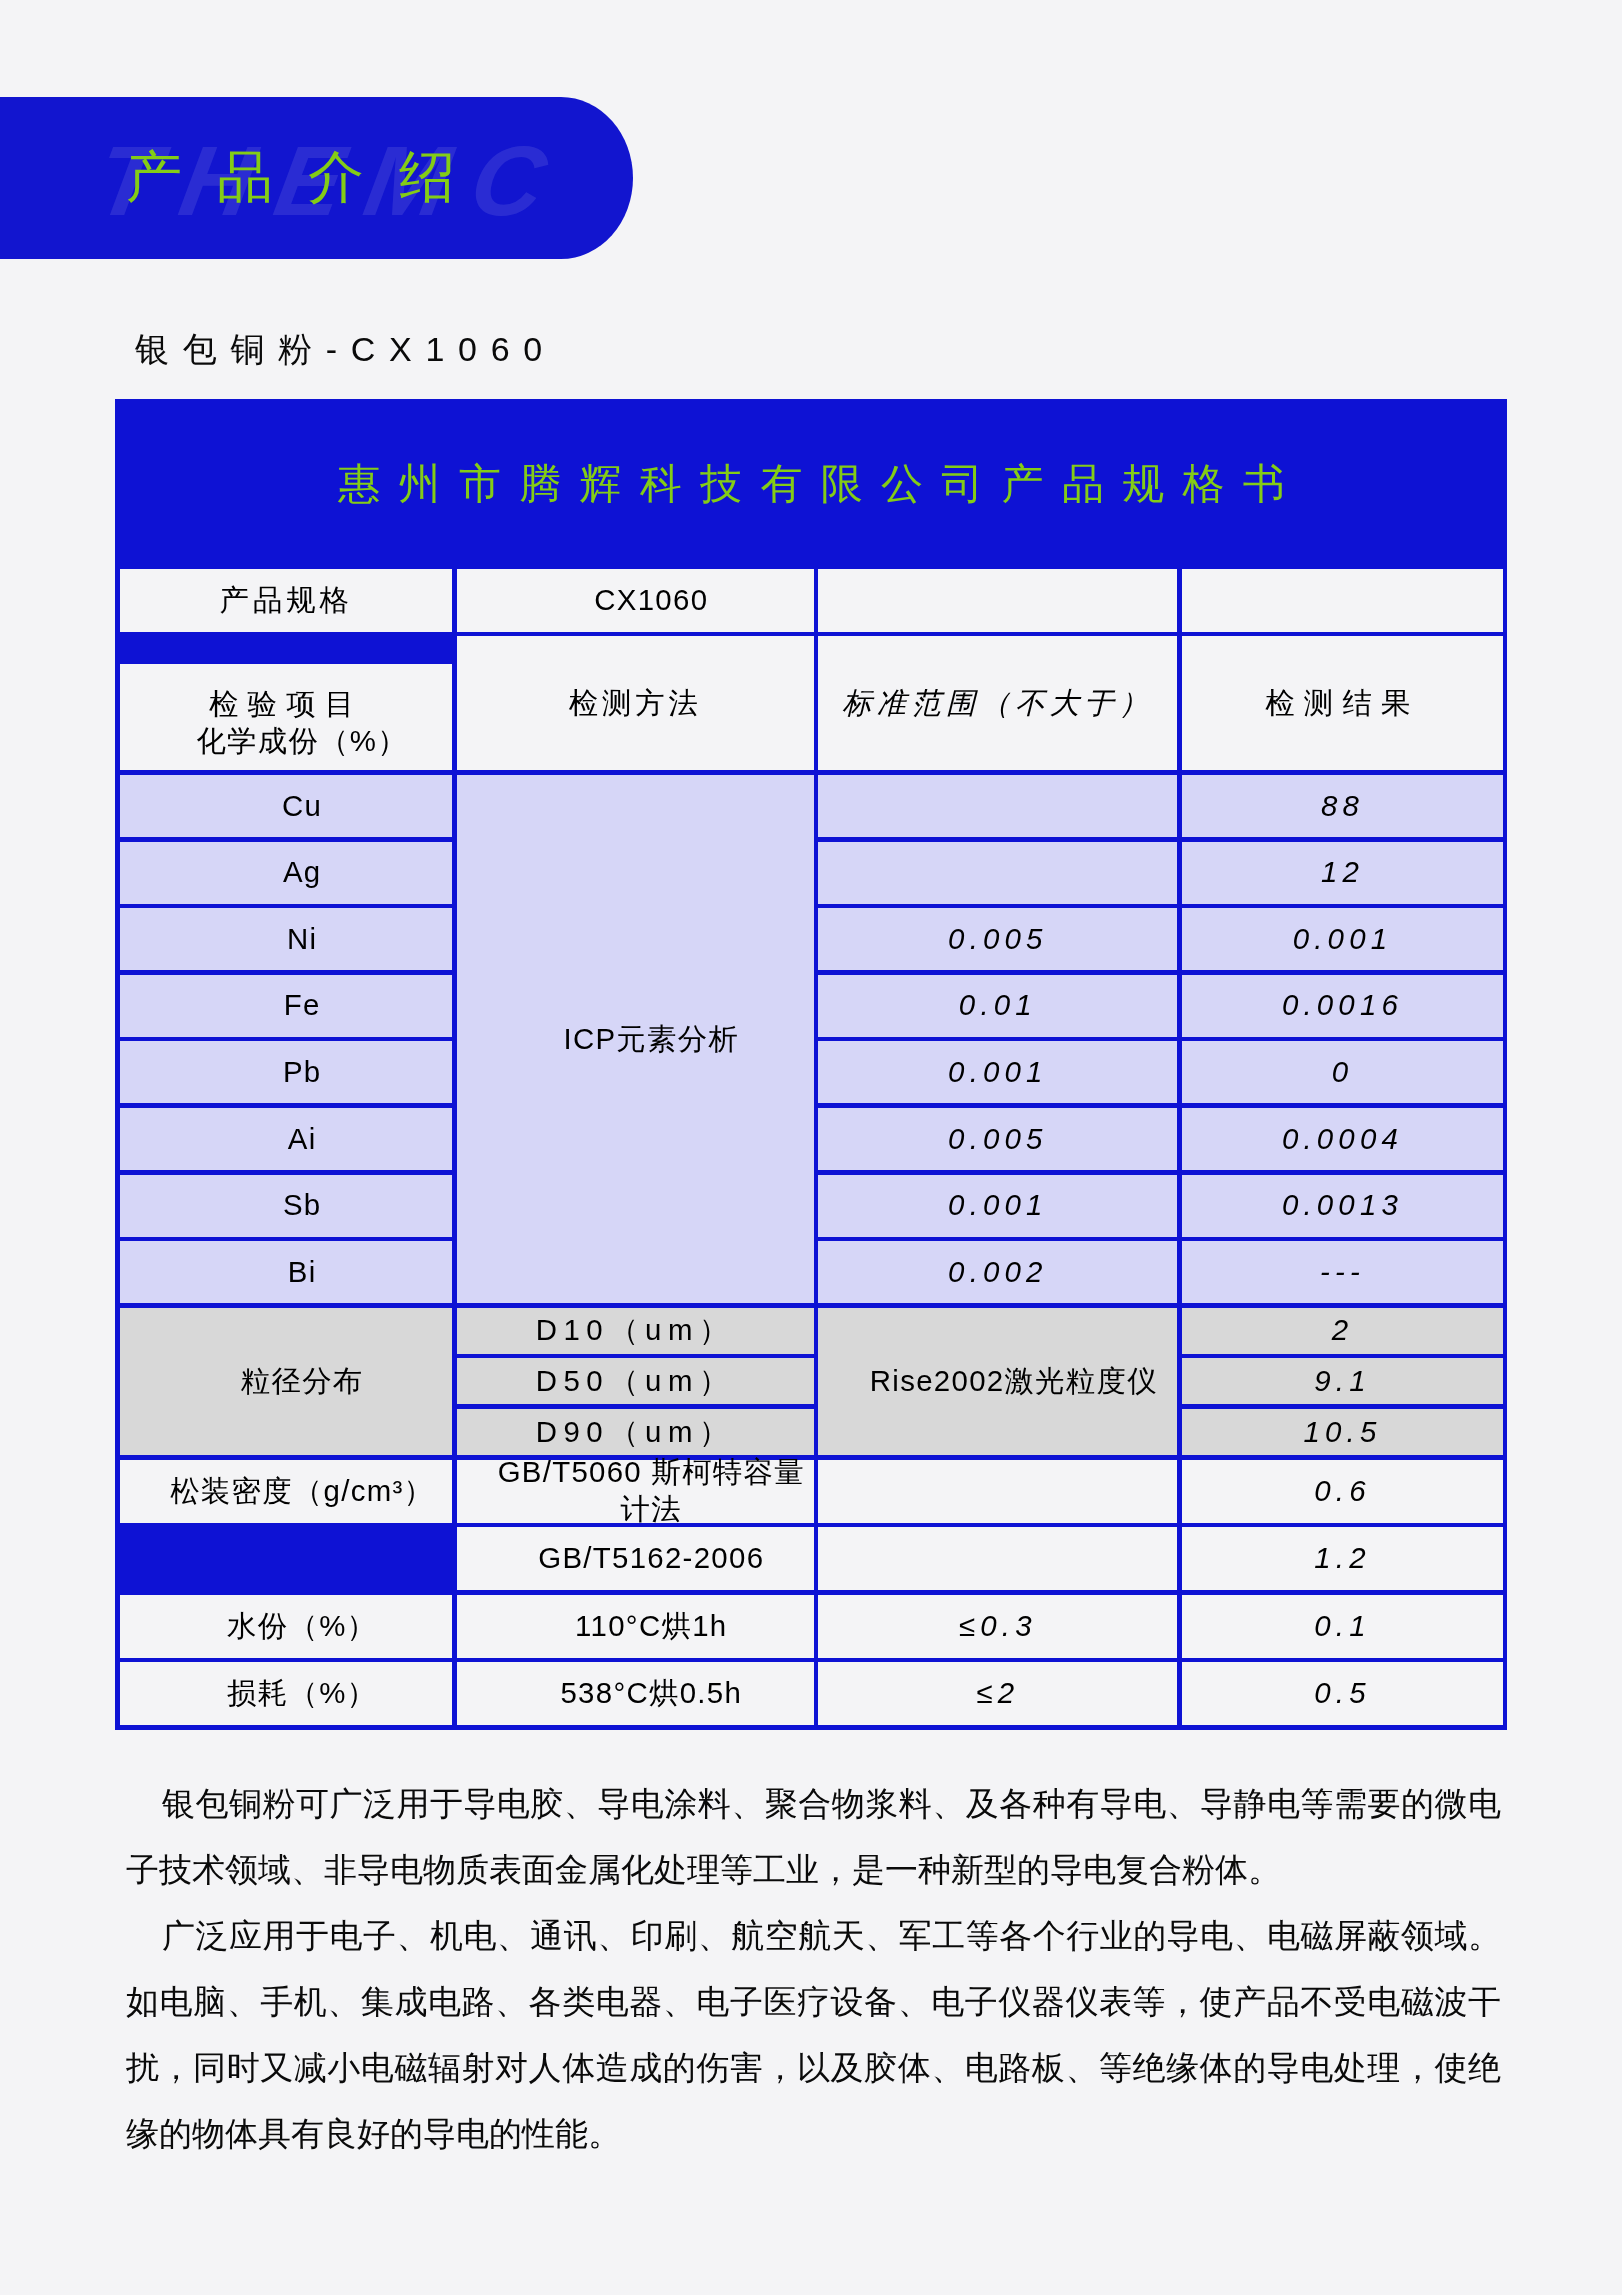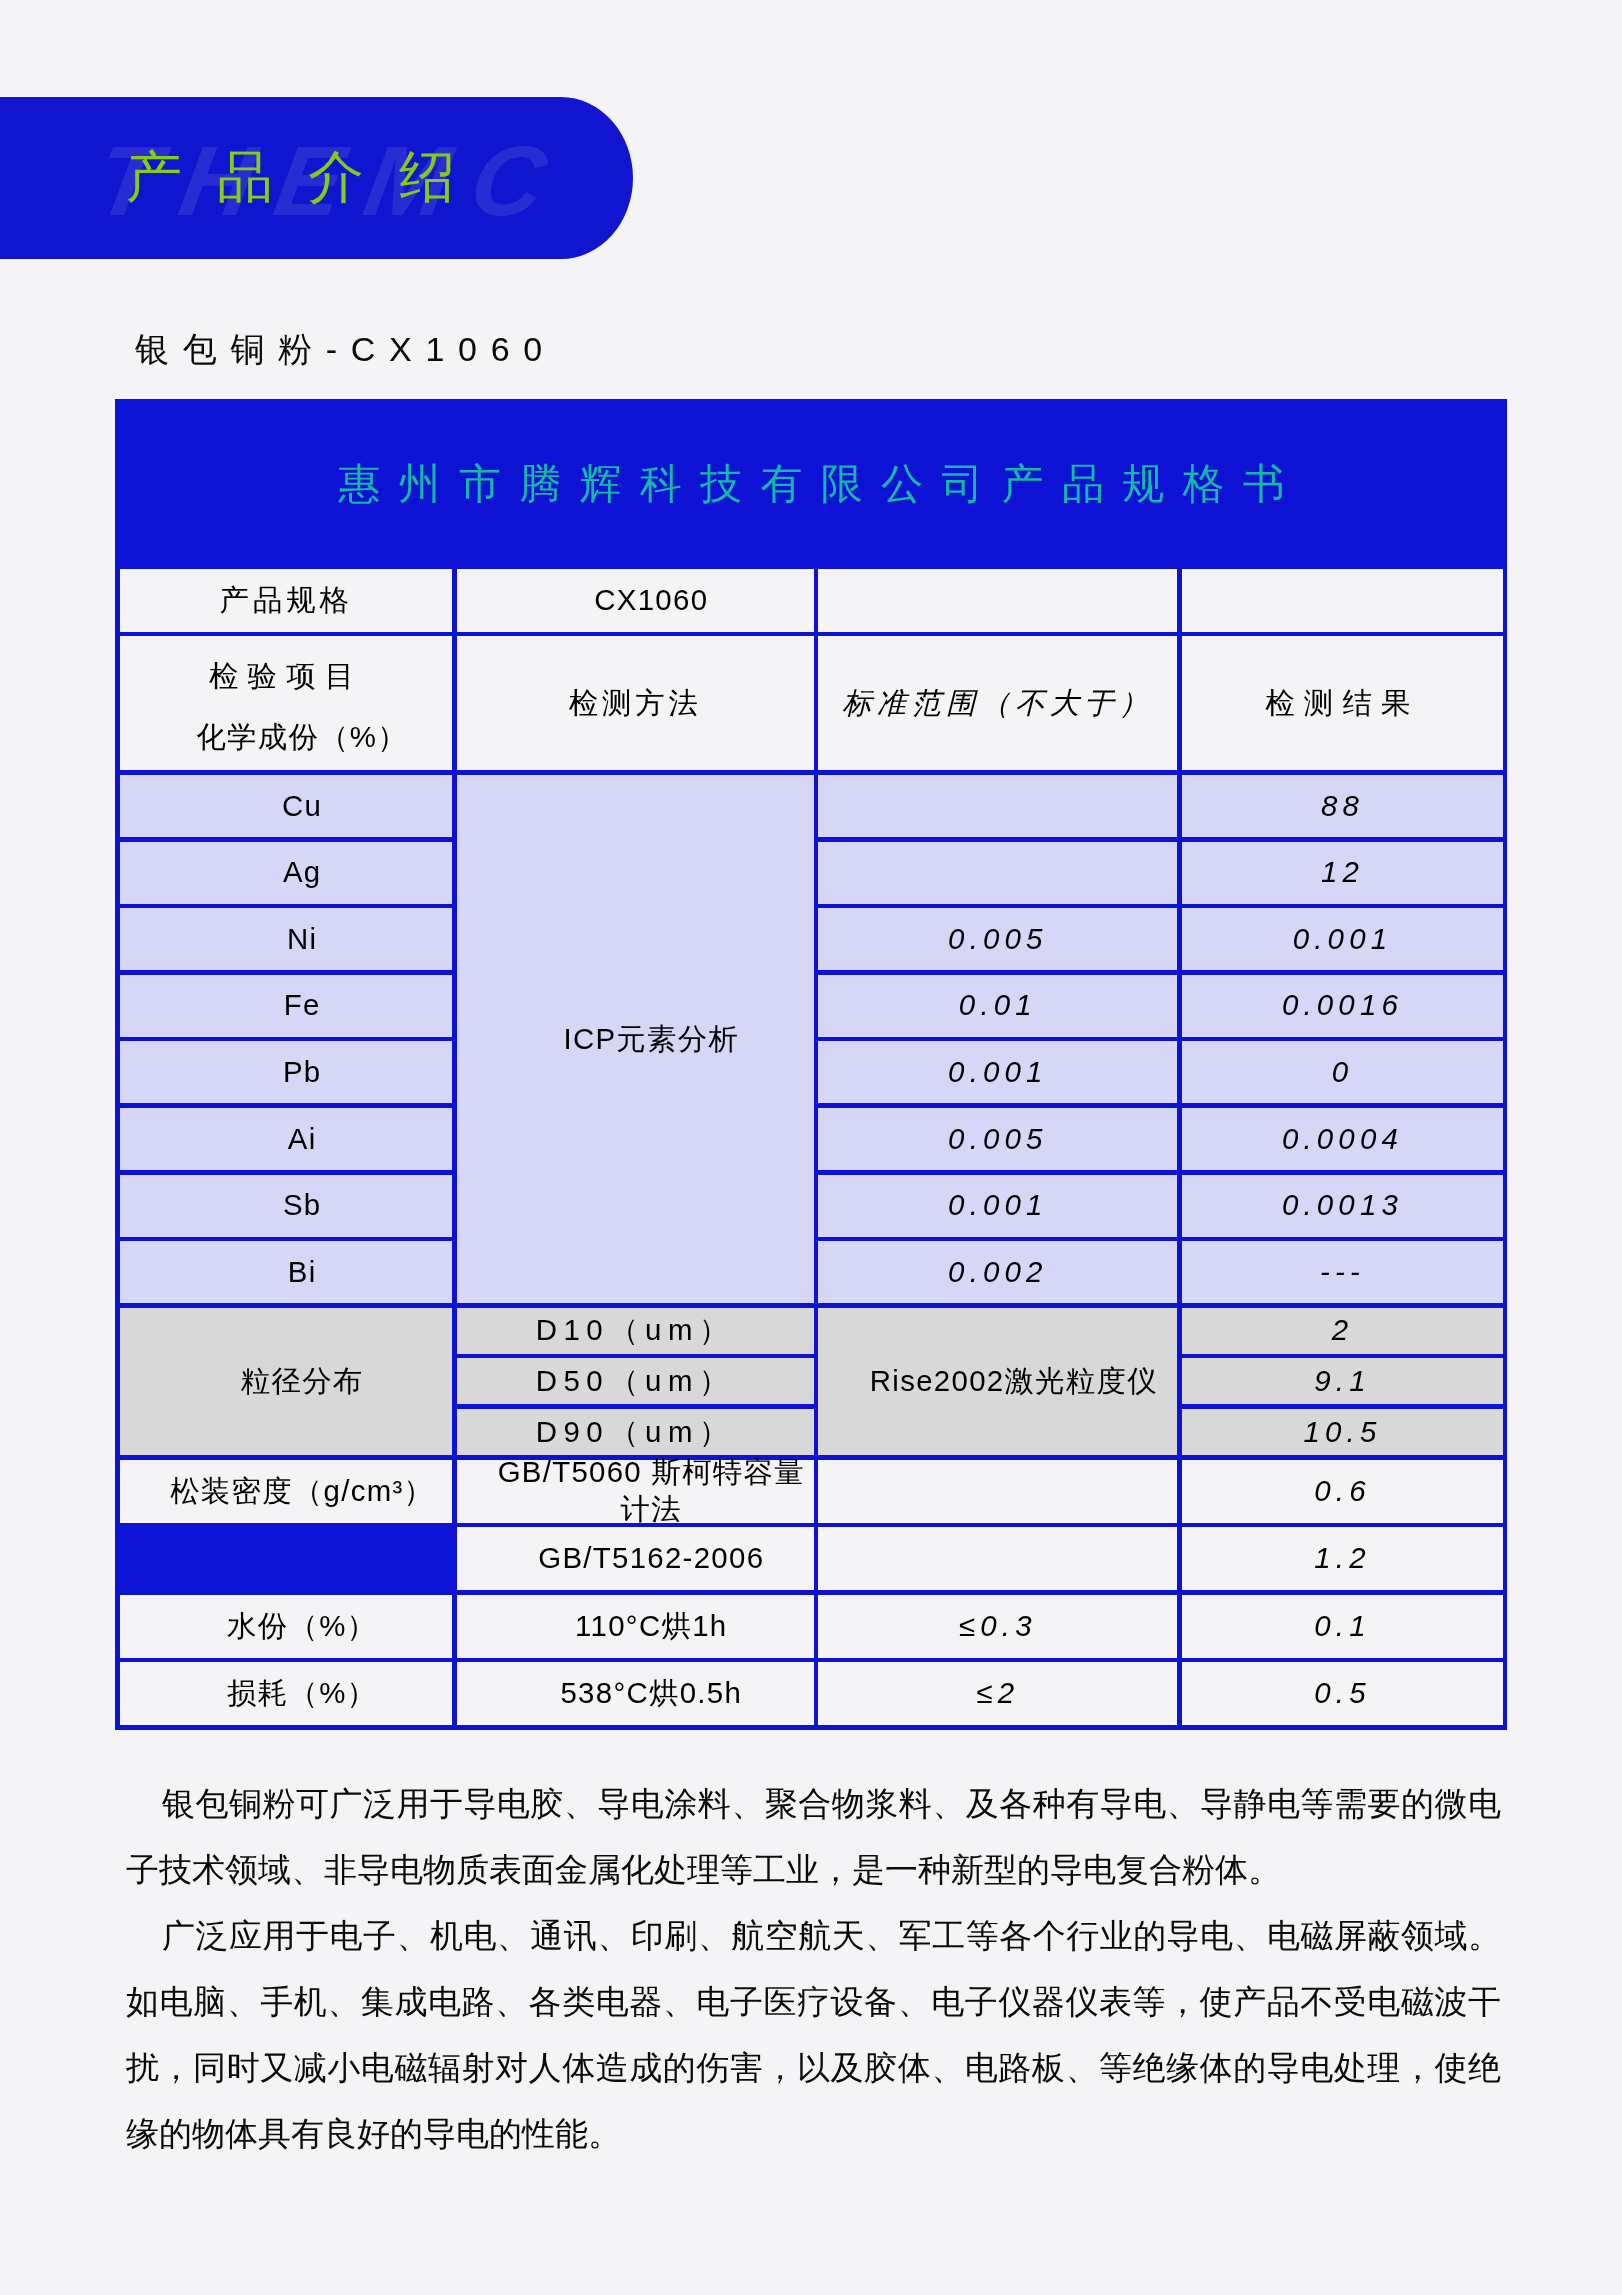--- a/index.html
+++ b/index.html
@@ -40,29 +40,29 @@
     display:grid;
     grid-template-columns:332px 357px 359px 321px;
     grid-template-rows:160px 63px 134px repeat(8,62px) repeat(3,46px) repeat(4,63px);
     gap:4.6px;
   }
   .cell{
     display:flex;align-items:center;justify-content:center;
     font-size:29.4px;color:#000;text-align:center;line-height:1.25;
   }
   .band{
-    background:transparent;color:#14b8a6;
+    background:transparent;color:#84cc16;
     font-size:42px;letter-spacing:18.3px;text-indent:18.3px;font-weight:500;
     white-space:nowrap;
   }
   .light{background:#f4f4f6;}
   .lav{background:#d6d6f7;}
   .gray{background:#d8d8d8;}
   .header-item{flex-direction:column;justify-content:space-between;
-    padding:22px 0 14.4px;box-sizing:border-box;}
+    padding:22px 0 14.4px;box-sizing:border-box;margin-top:28px;}
   .ls2{letter-spacing:1.3px;padding-left:32px;}
   .ls6{letter-spacing:3.9px;}
   .ls8{letter-spacing:5.2px;font-style:italic;}
   .ls10{letter-spacing:6.5px;}
   .ls14{letter-spacing:9.2px;}
   
   .description{
     position:absolute;left:126px;top:1771px;width:1375px;
     font-size:33px;line-height:66px;font-weight:500;
     text-align:justify;color:#0a0a0a;

